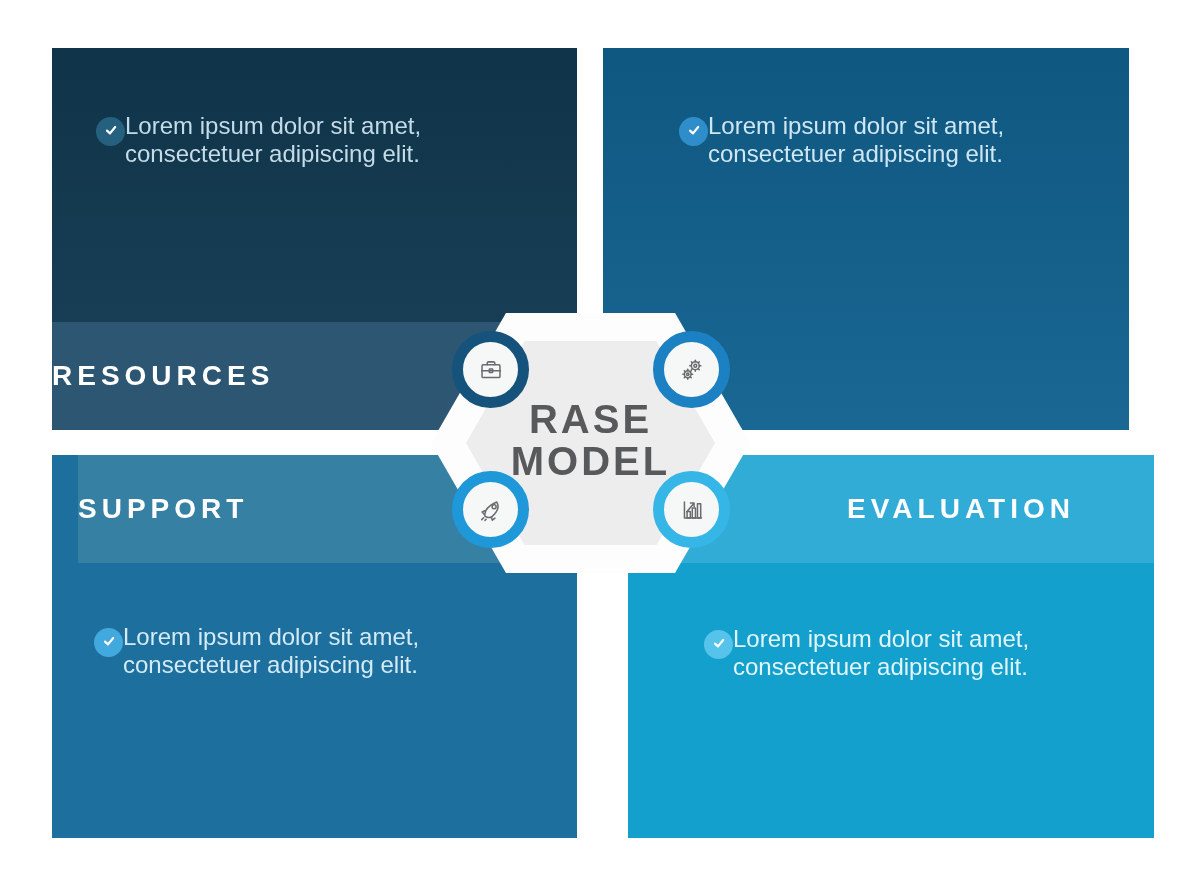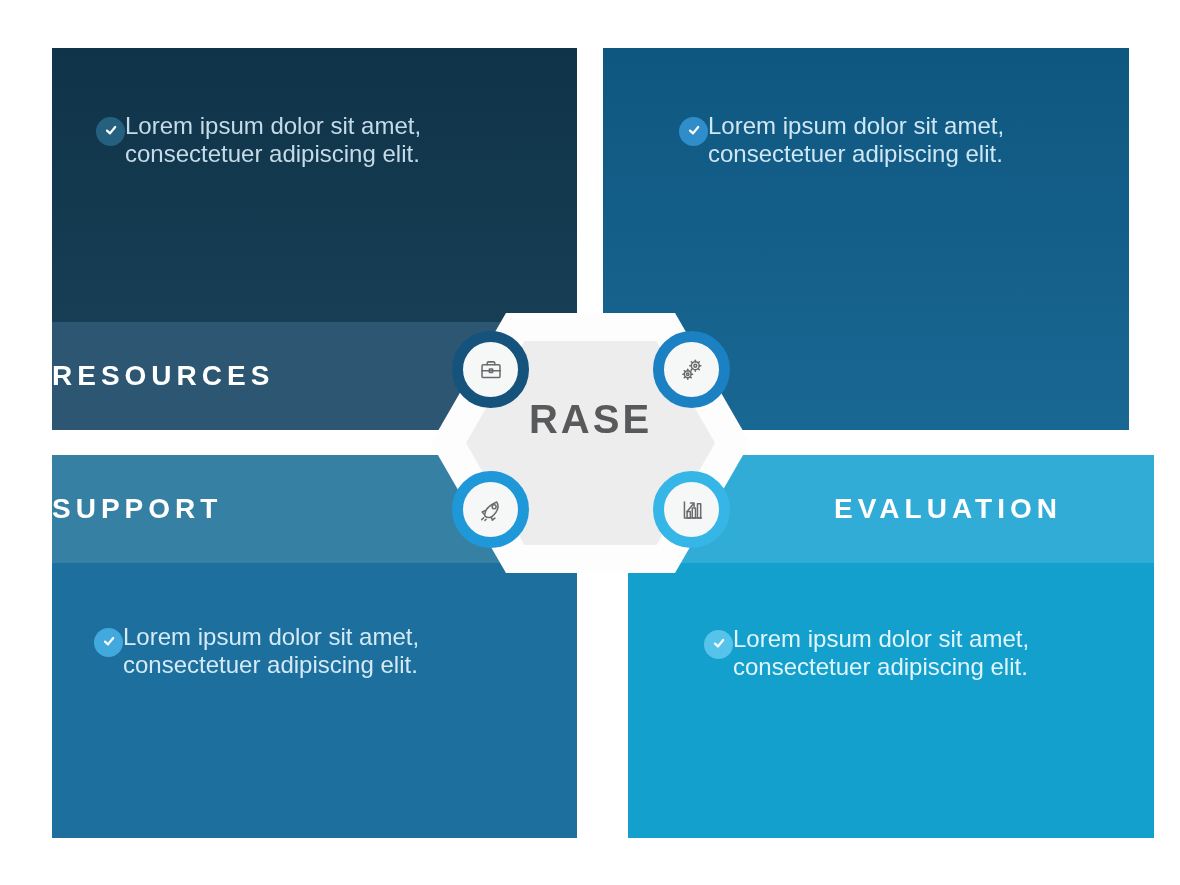--- a/index.html
+++ b/index.html
@@ -13,21 +13,21 @@
   .quad-tl{left:52px;top:48px;width:525px;height:382px;background:var(--tl_body);}
   .quad-tr{left:603px;top:48px;width:526px;height:382px;background:var(--tr_body);}
   .quad-bl{left:52px;top:455px;width:525px;height:383px;background:var(--bl_body);}
   .quad-br{left:628px;top:455px;width:526px;height:383px;background:var(--br_body);}
   .quad-tl::after,.quad-tr::after{
     content:"";position:absolute;inset:0;pointer-events:none;
     background:linear-gradient(180deg,rgba(0,0,0,.10),rgba(255,255,255,.04));
   }
   .band{position:absolute;left:0;right:0;height:108px;display:flex;align-items:center;z-index:2;}
   .band-bottom{bottom:0;}
-  .band-top{top:0;}
+  .band-top{top:0;margin-left:26px;}
   .quad-tl .band{background:var(--tl_band);}
   .quad-tr .band{background:var(--tr_band);}
   .quad-bl .band{background:var(--bl_band);}
   .quad-br .band{background:var(--br_band);}
   .band-label{
     color:var(--label_color);font-size:28px;font-weight:bold;letter-spacing:5px;
     text-align:center;white-space:nowrap;
   }
   .label-wrap-left{position:absolute;left:0;width:412px;display:flex;justify-content:flex-start;}
   .label-wrap-right{position:absolute;left:114px;right:0;display:flex;justify-content:center;}
@@ -151,20 +151,21 @@
       <div>Lorem ipsum dolor sit amet,</div>
       <div>consectetuer adipiscing elit.</div>
     </div>
   </div>
 </div>
 
 <div class="hex hex-outer"></div>
 <div class="hex hex-inner"></div>
 <div class="center-title">
   <div>RASE</div>
+  <div>MODEL</div>
 </div>
 
 <div class="icon-circle ic-tl">
   <span>
     <svg width="34" height="34" viewBox="0 0 36 36">
       <path class="lined" d="M14 12.5 V10.6 a1.2 1.2 0 0 1 1.2 -1.2 h5.6 a1.2 1.2 0 0 1 1.2 1.2 V12.5"></path>
       <rect class="lined" x="8.5" y="12.5" width="19" height="13.5" rx="1.2"></rect>
       <line class="lined" x1="8.5" y1="18.8" x2="28" y2="18.8"></line>
       <rect class="lined" x="16.2" y="17" width="3.6" height="3.6" rx="0.6"></rect>
     </svg>

